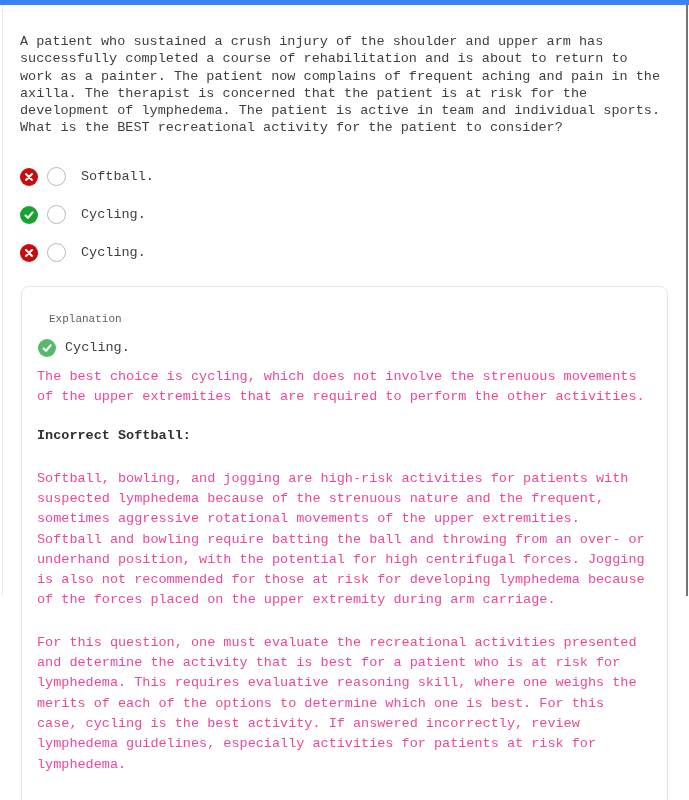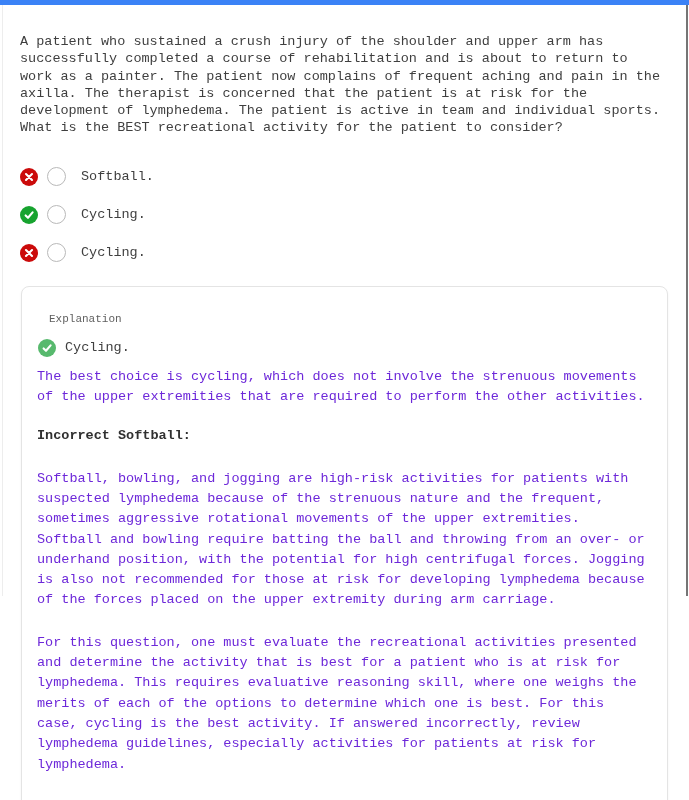--- a/index.html
+++ b/index.html
@@ -92,21 +92,21 @@
   }
   .exp-answer-row .exp-answer-label {
     margin-left: 9px;
     font-size: 13.5px;
     color: #3f3f3f;
   }
   .exp-card p {
     margin: 10px 0 0 0;
     font-size: 13.5px;
     line-height: 20.3px;
-    color: #6d28d9;
+    color: #ec4899;
   }
   .exp-card p.spaced { margin-top: 22px; }
   .exp-card p.heading {
     font-weight: 700;
     color: #303030;
     margin-top: 19px;
   }
   .inc-list { margin-top: 20px; }
   .inc-row {
     display: flex;

